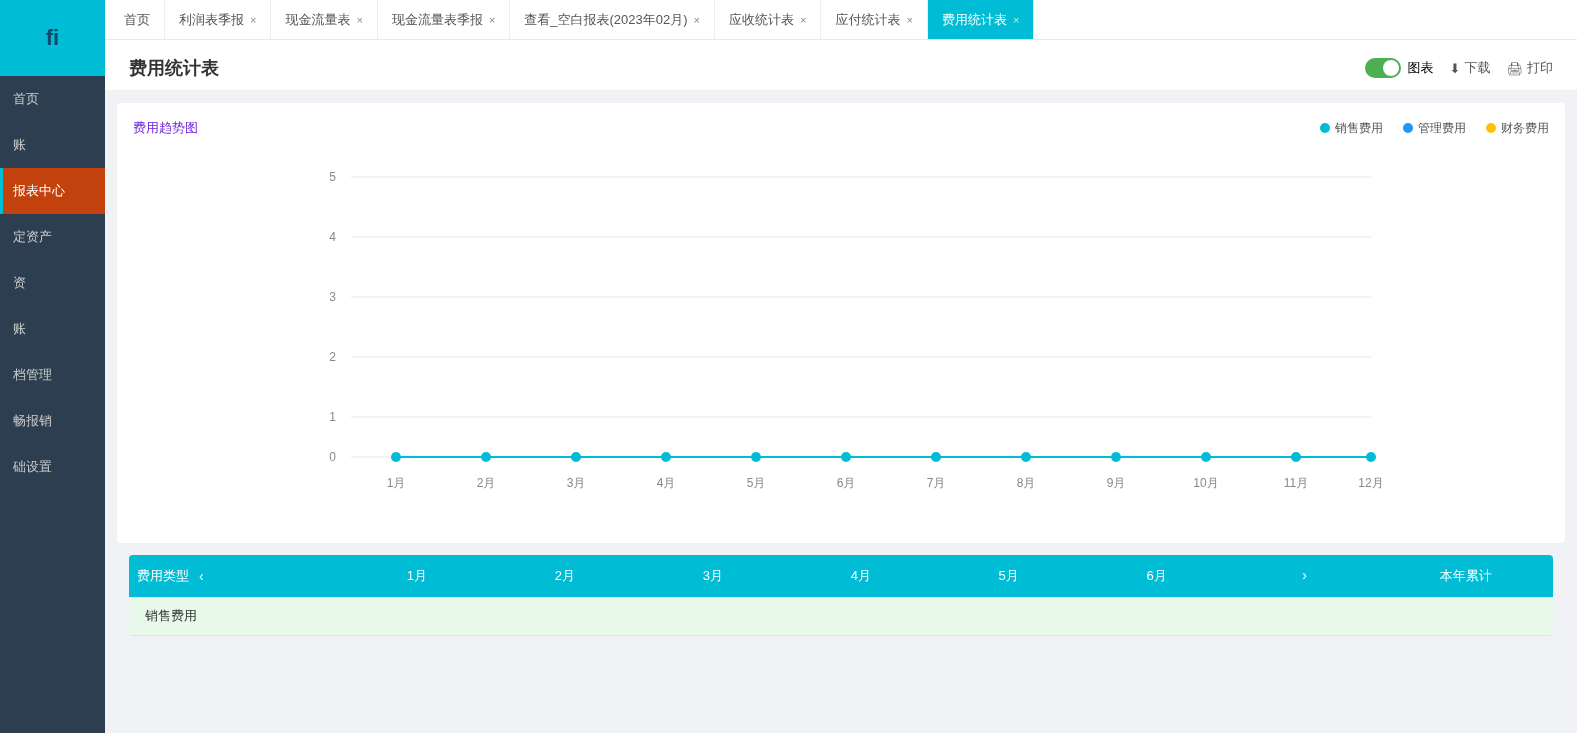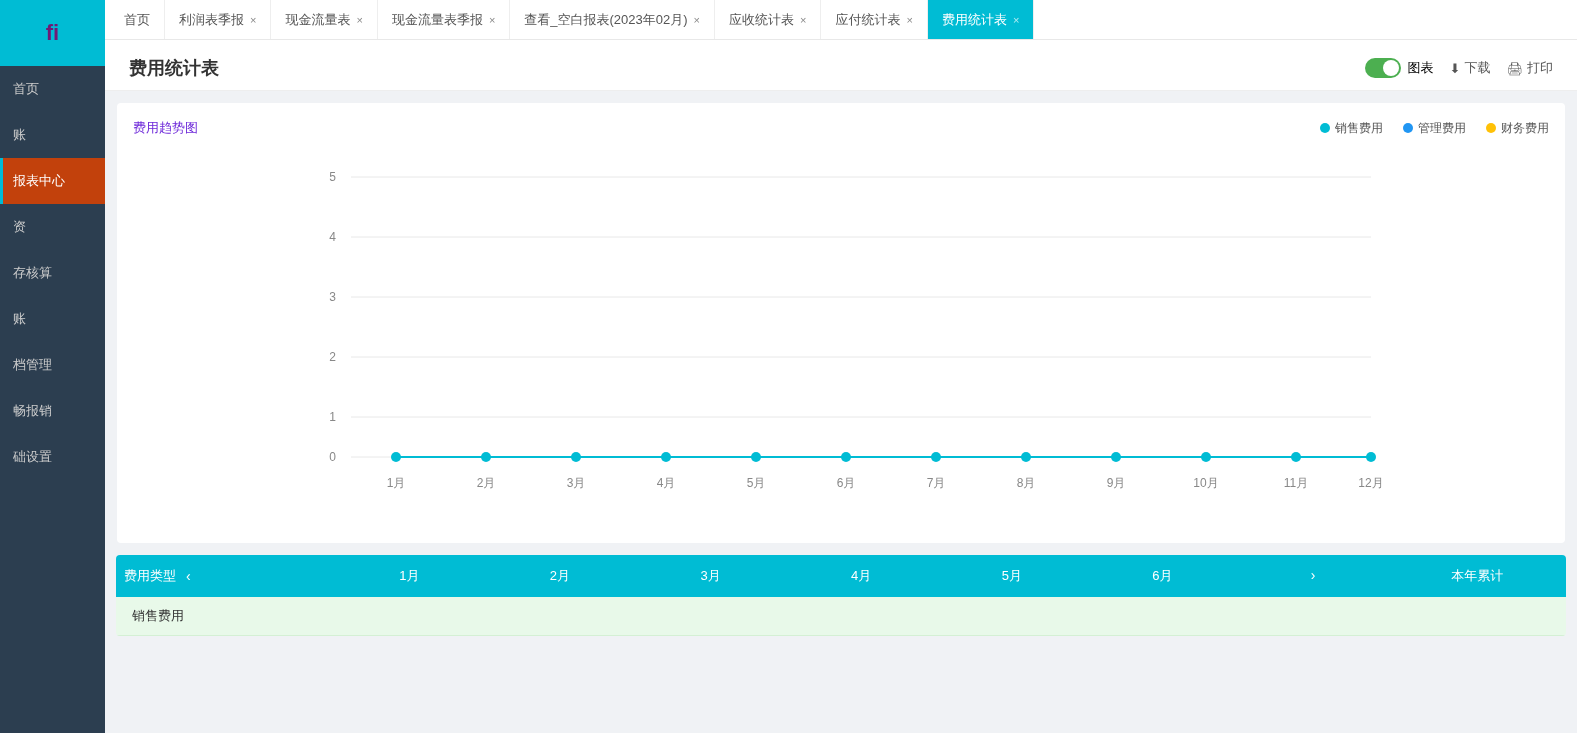--- a/index.html
+++ b/index.html
@@ -10,25 +10,25 @@
       width: 105px;
       background: #2c3e50;
       color: #ccc;
       display: flex;
       flex-direction: column;
       height: 100%;
       flex-shrink: 0;
     }
     #sidebar .logo {
       background: #00bcd4;
-      height: 66px;
+      height: 76px;
       display: flex;
       align-items: center;
       justify-content: center;
-      color: #701a75;
+      color: #0c4a6e;
       font-size: 22px;
       font-weight: bold;
     }
     #sidebar .nav-item {
       padding: 14px 10px;
       color: #ccc;
       cursor: pointer;
       font-size: 13px;
       border-left: 3px solid transparent;
       white-space: nowrap;
@@ -176,21 +176,21 @@
     }
 
     
     .chart-container {
       width: 100%;
       height: 380px;
     }
 
     
     .table-section {
-      margin: 0 11px 12px;
+      margin: 0 24px 12px;
       border-radius: 4px;
       overflow: hidden;
     }
     .table-header-row {
       display: flex;
       background: #00bcd4;
       color: white;
       font-size: 13px;
     }
     .th-cell {
@@ -235,22 +235,22 @@
     }
   </style>
 </head>
 <body>
 
 <div id="sidebar">
   <div class="logo">fi</div>
   <div class="nav-item">首页</div>
   <div class="nav-item">账</div>
   <div class="nav-item active">报表中心</div>
+  <div class="nav-item">定资产</div>
   <div class="nav-item">资</div>
-  <div class="nav-item">存核算</div>
   <div class="nav-item">账</div>
   <div class="nav-item">档管理</div>
   <div class="nav-item">畅报销</div>
   <div class="nav-item">础设置</div>
 </div>
 
 <div id="main">
 
   <div id="tabbar">
     <div class="tab">首页</div>

